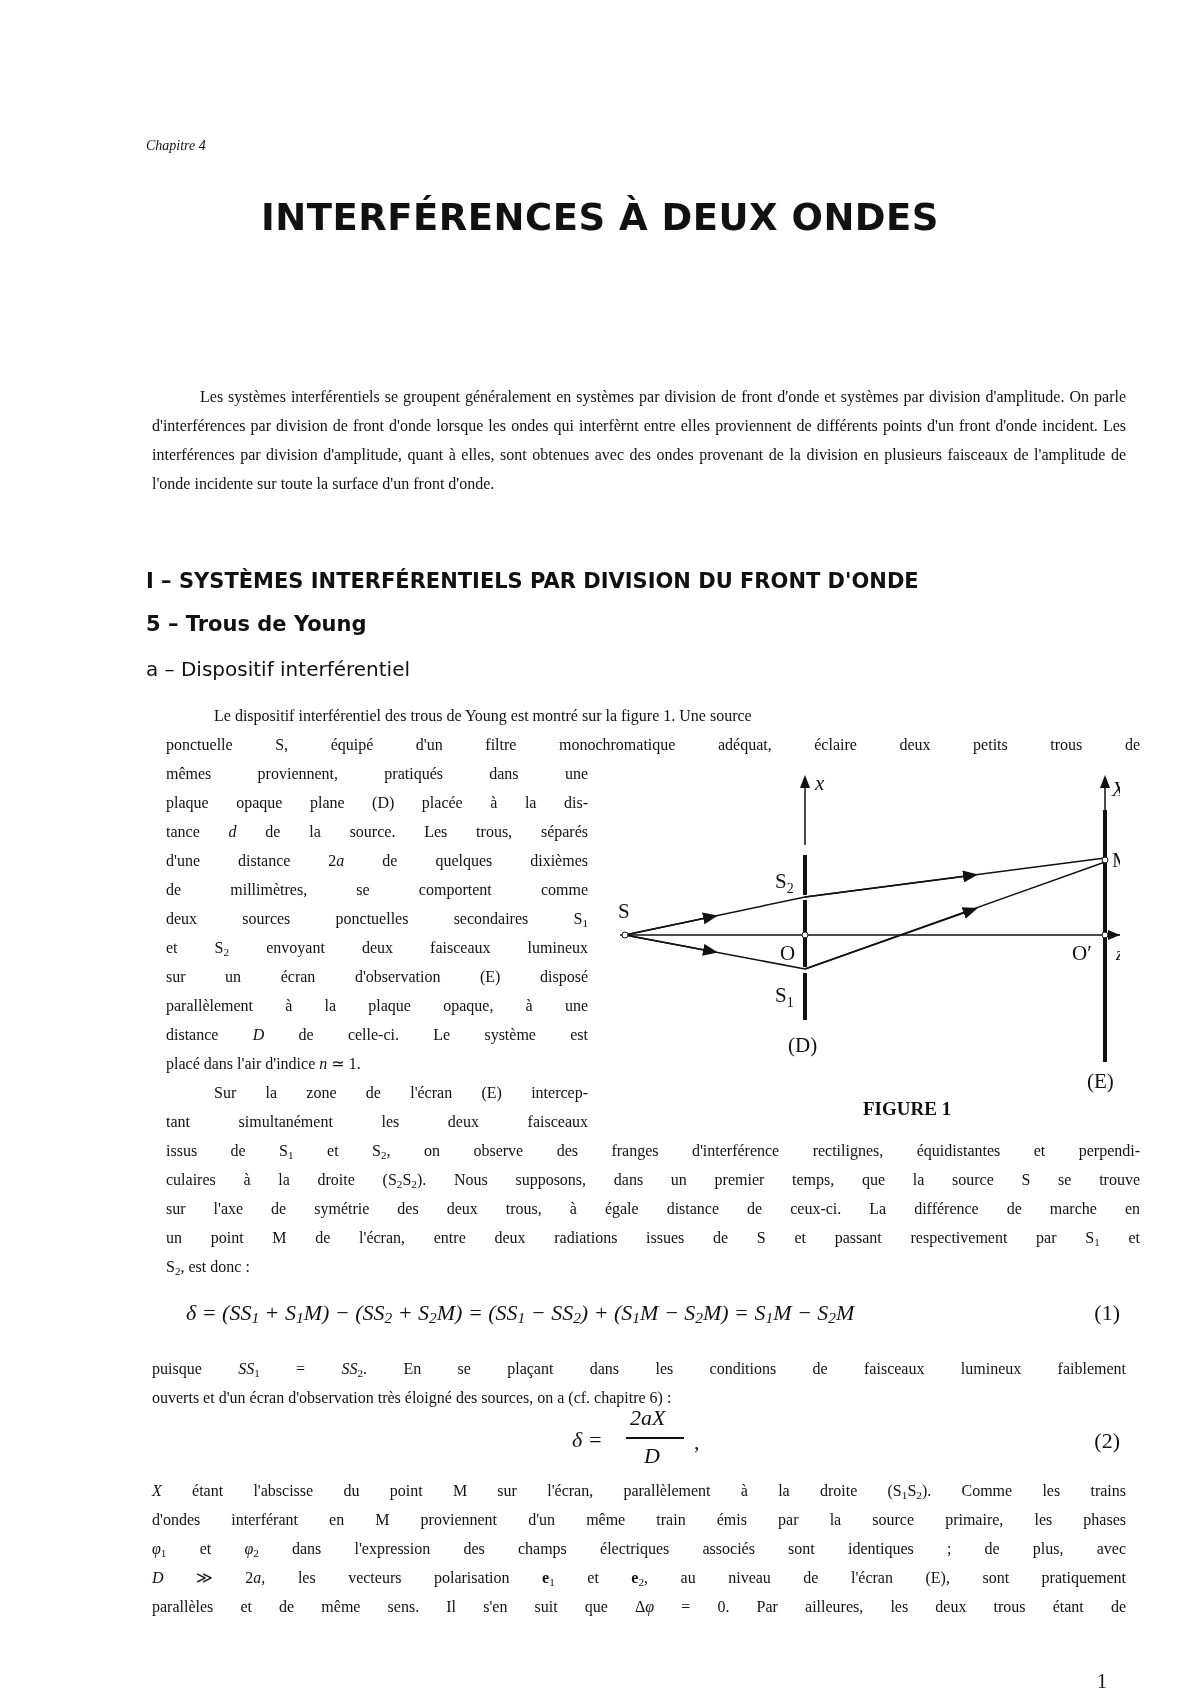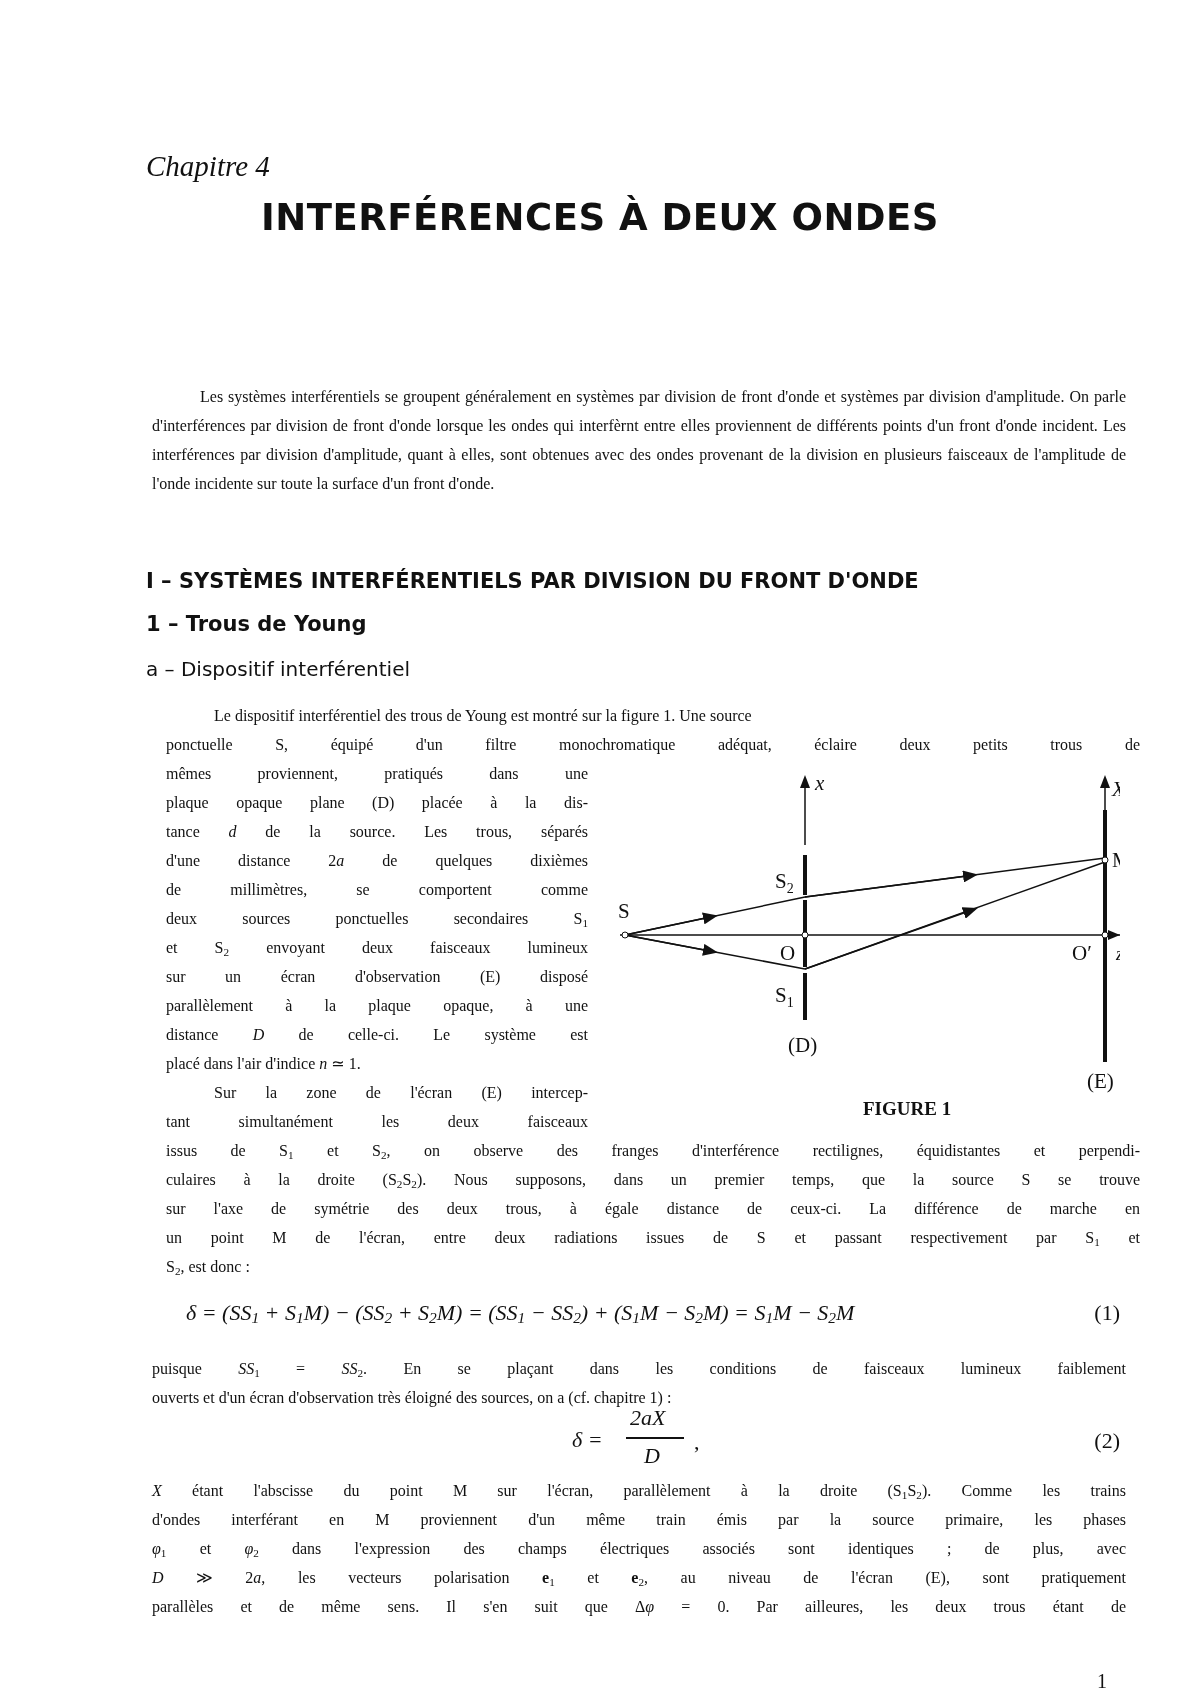--- a/index.html
+++ b/index.html
@@ -1,17 +1,17 @@
 <!DOCTYPE html>
 <html><head>
 <meta charset="utf-8">
 <style>
   html, body { margin:0; padding:0; background:#ffffff; }
   body { width:1200px; height:1698px; position:relative; overflow:hidden; color:#111; }
-  .chap { position:absolute; left:146px; top:150px; font-family:"Liberation Serif", serif; font-style:italic; font-size:29px; }
+  .chap { position:absolute; left:146px; top:138px; font-family:"Liberation Serif", serif; font-style:italic; font-size:14px; }
   .title { position:absolute; left:0; width:1200px; top:196px; text-align:center; font-family:"DejaVu Sans", sans-serif; font-weight:bold; font-size:37px; letter-spacing:0.5px; }
   .para { position:absolute; left:152px; width:974px; font-family:"Liberation Serif", serif; font-size:16px; line-height:29px; text-align:justify; }
   .indent { text-indent:48px; }
   .h1 { position:absolute; left:146px; top:569px; font-family:"DejaVu Sans", sans-serif; font-weight:bold; font-size:21px; }
   .h2 { position:absolute; left:146px; top:612px; font-family:"DejaVu Sans", sans-serif; font-weight:bold; font-size:21px; }
   .h3 { position:absolute; left:146px; top:657px; font-family:"DejaVu Sans", sans-serif; font-size:20px; }
   .wrap { width:422px; }
   .math { font-style:italic; }
   sub { font-size:70%; vertical-align:-3px; line-height:0; }
   .eq { position:absolute; left:146px; width:974px; font-family:"Liberation Serif", serif; font-size:22px; }
@@ -24,21 +24,21 @@
 </style>
 </head>
 <body>
 
 <div class="chap">Chapitre 4</div>
 <div class="title">INTERFÉRENCES À DEUX ONDES</div>
 
 <div class="para indent" style="top:382px;">Les systèmes interférentiels se groupent généralement en systèmes par division de front d'onde et systèmes par division d'amplitude. On parle d'interférences par division de front d'onde lorsque les ondes qui interfèrnt entre elles proviennent de différents points d'un front d'onde incident. Les interférences par division d'amplitude, quant à elles, sont obtenues avec des ondes provenant de la division en plusieurs faisceaux de l'amplitude de l'onde incidente sur toute la surface d'un front d'onde.</div>
 
 <div class="h1">I – SYSTÈMES INTERFÉRENTIELS PAR DIVISION DU FRONT D'ONDE</div>
-<div class="h2">1 – Trous de Young</div>
+<div class="h2">5 – Trous de Young</div>
 <div class="h3">a – Dispositif interférentiel</div>
 
 <div class="para" style="top:701px;margin-left:14px;">
   <div class="indent">Le dispositif interférentiel des trous de Young est montré sur la figure 1. Une source</div>
   <div style="text-align-last:justify;">ponctuelle S, équipé d'un filtre monochromatique adéquat, éclaire deux petits trous de</div>
   <div class="wrap">
     <div style="text-align-last:justify;">mêmes proviennent, pratiqués dans une</div>
     <div style="text-align-last:justify;">plaque opaque plane (D) placée à la dis-</div>
     <div style="text-align-last:justify;">tance <span class="math">d</span> de la source. Les trous, séparés</div>
     <div style="text-align-last:justify;">d'une distance 2<span class="math">a</span> de quelques dixièmes</div>
@@ -109,21 +109,21 @@
 </svg>
 <div class="figcap">FIGURE 1</div>
 
 <div class="eq" style="top:1300px;">
   <span class="body">δ = (SS<sub>1</sub> + S<sub>1</sub>M) − (SS<sub>2</sub> + S<sub>2</sub>M) = (SS<sub>1</sub> − SS<sub>2</sub>) + (S<sub>1</sub>M − S<sub>2</sub>M) = S<sub>1</sub>M − S<sub>2</sub>M</span>
   <span class="num">(1)</span>
 </div>
 
 <div class="para" style="top:1344px;">
   <div style="text-align-last:justify;margin-top:10px;">puisque <span class="math">SS</span><sub>1</sub> = <span class="math">SS</span><sub>2</sub>. En se plaçant dans les conditions de faisceaux lumineux faiblement</div>
-  <div>ouverts et d'un écran d'observation très éloigné des sources, on a (cf. chapitre 1) :</div>
+  <div>ouverts et d'un écran d'observation très éloigné des sources, on a (cf. chapitre 6) :</div>
 </div>
 
 <div class="frac">
   <span style="position:absolute; left:0; top:22px; font-style:italic; white-space:nowrap;">δ =</span>
   <span style="position:absolute; left:58px; top:0; font-style:italic; white-space:nowrap;">2aX</span>
   <span style="position:absolute; left:54px; top:32px; width:58px; border-top:2px solid #111;"></span>
   <span style="position:absolute; left:72px; top:38px; font-style:italic;">D</span>
   <span style="position:absolute; left:122px; top:24px;">,</span>
 </div>
 <div class="eq" style="top:1428px;">

